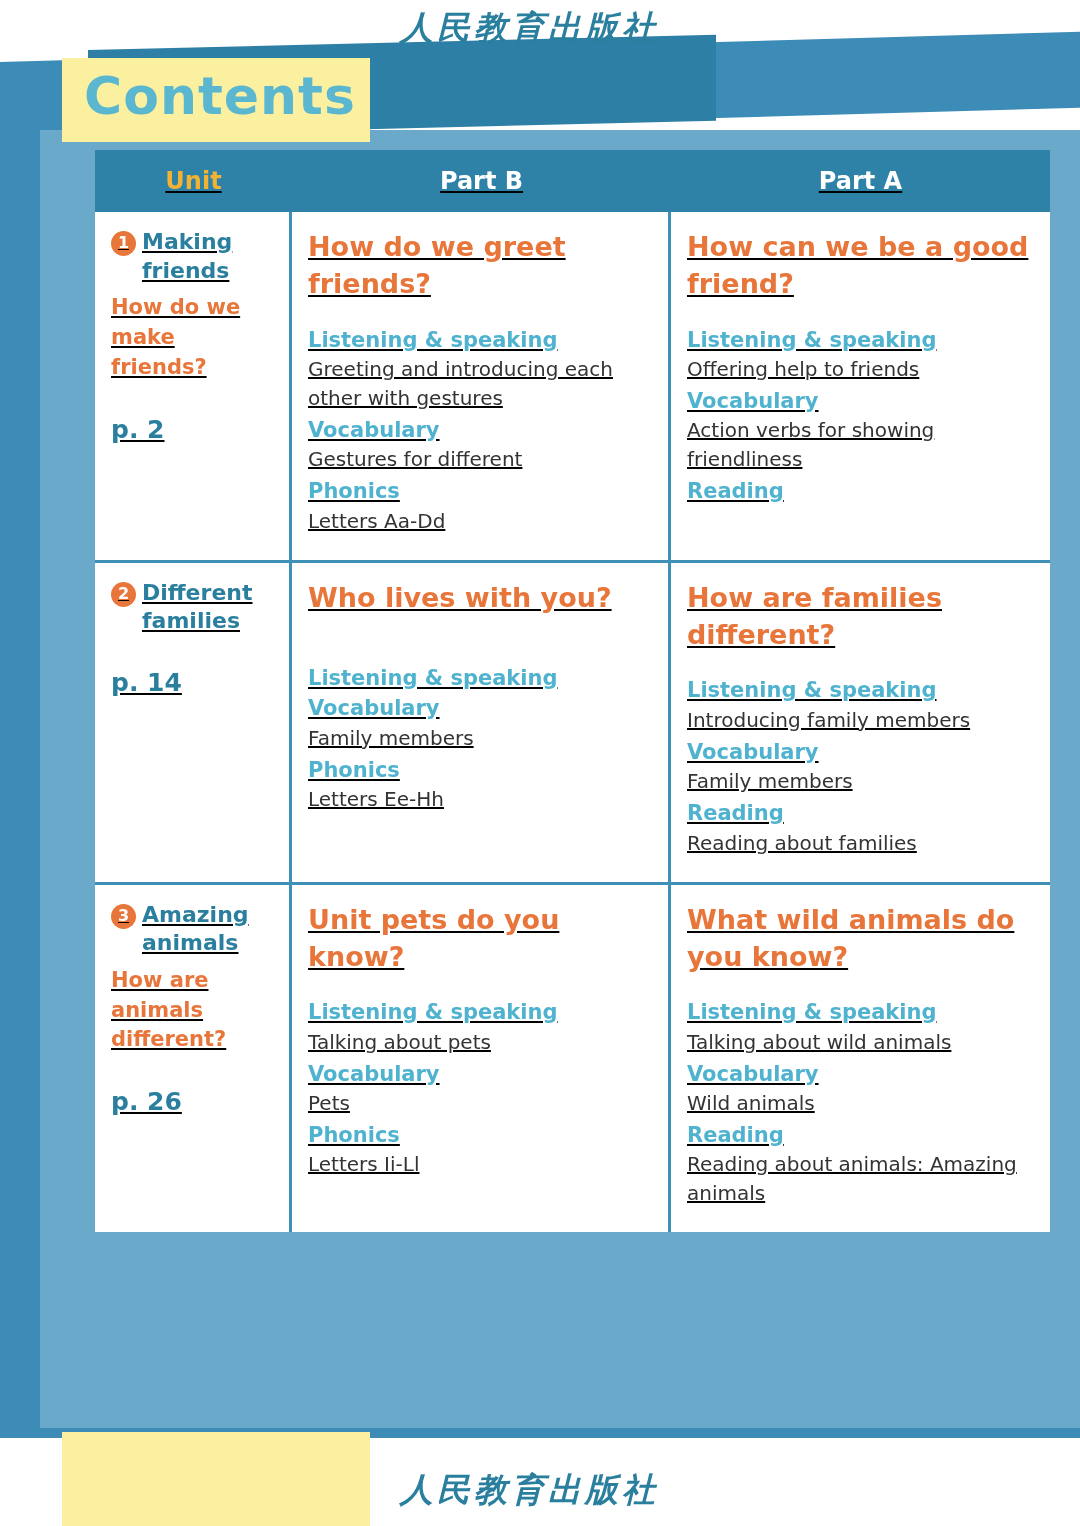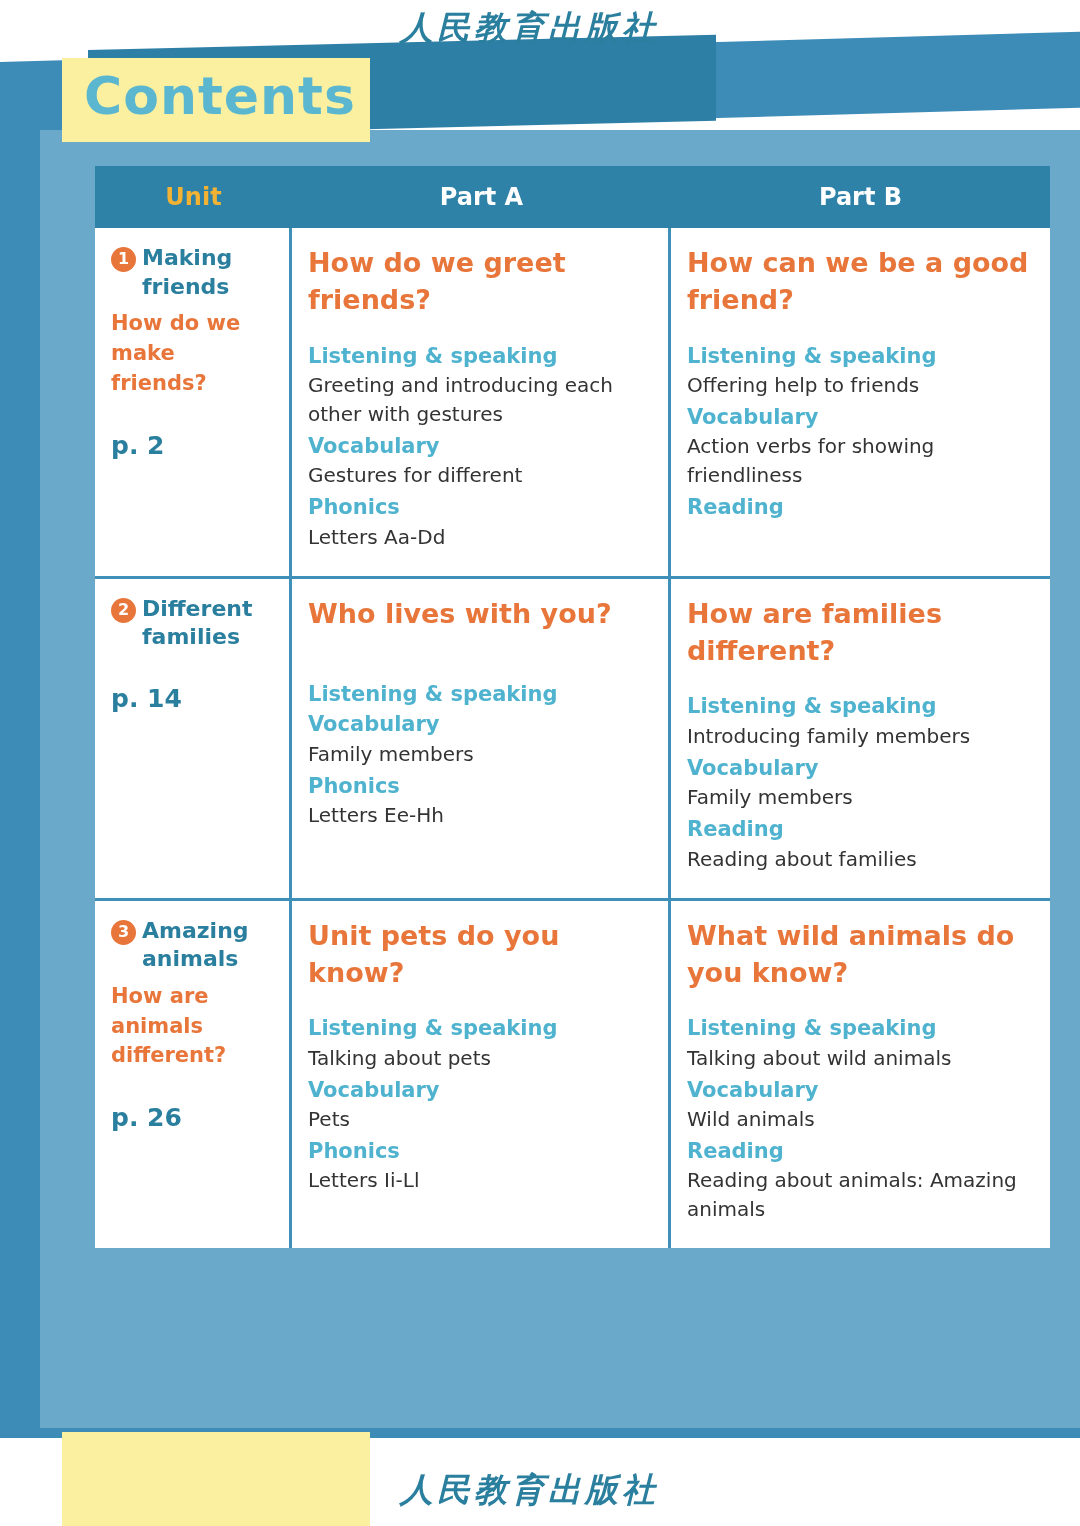--- a/index.html
+++ b/index.html
@@ -83,23 +83,24 @@
     font-size: 52px;
     font-weight: bold;
     color: #5bb6cf;
     letter-spacing: 1px;
     font-family: "DejaVu Sans", sans-serif;
   }
 
   
   .table-wrap {
     position: absolute;
-    left: 95px; top: 166px;
+    left: 95px; top: 150px;
     width: 955px;
     z-index: 4;
+    text-decoration: underline;
   }
   .thead {
     display: flex;
     background: #2e82a8;
     height: 62px;
   }
   .th {
     color: #f2b233;
     font-size: 24px;
     font-weight: bold;
@@ -222,22 +223,22 @@
 <div class="logo logo-bottom">人民教育出版社</div>
 
 <div class="title-blue"></div>
 <div class="title-yellow"></div>
 <div class="title-text">Contents</div>
 
 <div class="table-wrap">
 
   <div class="thead">
     <div class="th col-unit">Unit</div>
+    <div class="th partb col-b">Part B</div>
     <div class="th parta col-a">Part A</div>
-    <div class="th partb col-b">Part B</div>
   </div>
 
   <div class="trow">
     <div class="cell col-unit">
       <div class="unit-title">
         <span class="unit-num">1</span>
         <span>Making friends</span>
       </div>
       <div class="unit-q">How do we make friends?</div>
       <div class="unit-page">p. 2</div>

